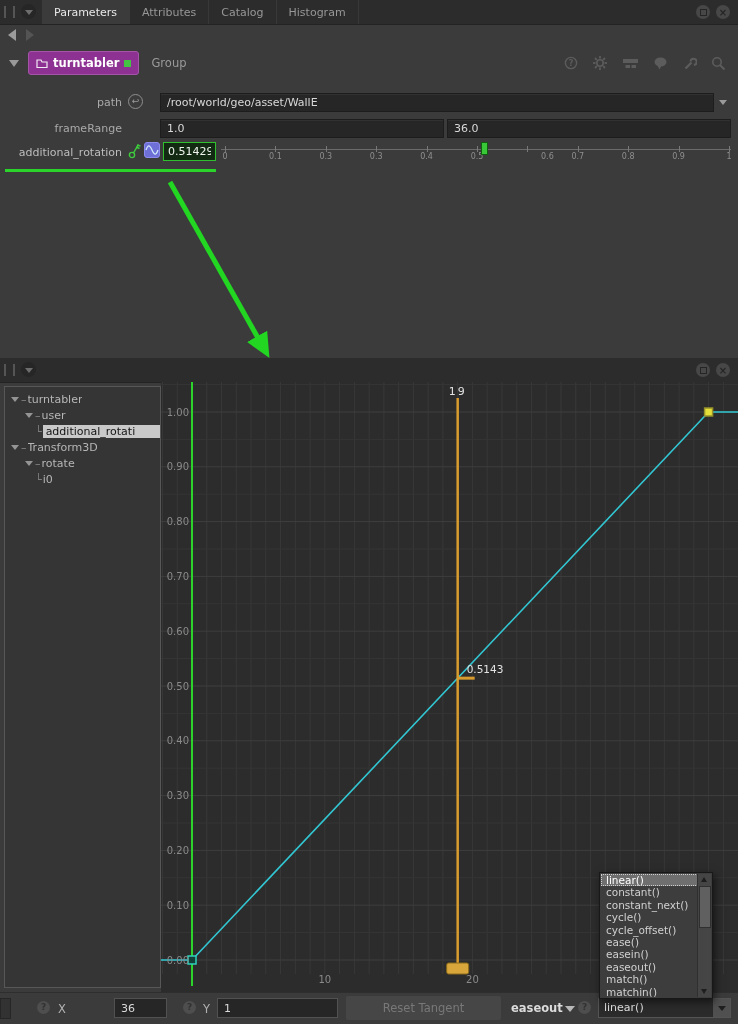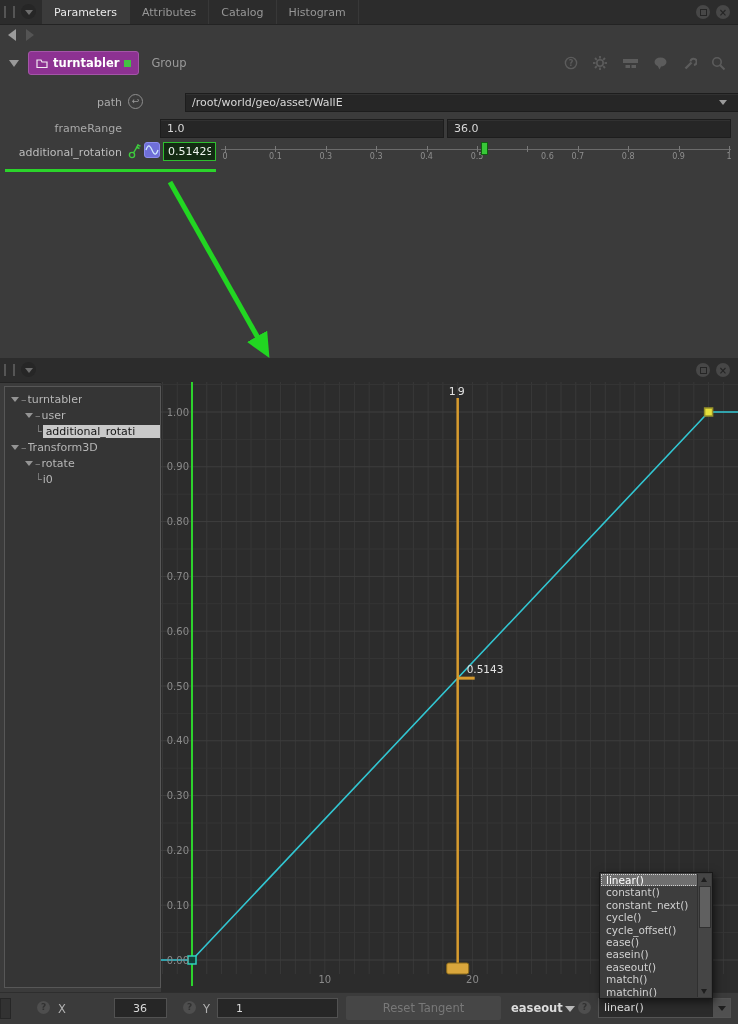--- a/index.html
+++ b/index.html
@@ -67,21 +67,21 @@
   .trow .lbl.sel{background:#c9c9c9;color:#141414;flex:1;padding:0 3px;}
   .plot{position:absolute;left:161px;top:24px;width:577px;height:610px;background:#2c2c2c;text-align:center;}
   .plot svg{position:absolute;left:0;top:0;}
   .plot text{font-family:"DejaVu Sans",sans-serif;}
   .footer{position:absolute;left:0;top:634px;width:738px;height:32px;background:#3b3b3b;border-top:1px solid #2e2e2e;box-sizing:border-box;}
   .notch{position:absolute;left:0;top:5px;width:9px;height:19px;background:#323232;border:1px solid #262626;}
   .qicon{position:absolute;width:13px;height:13px;border-radius:50%;background:#4e4e4e;color:#323232;
          font-size:9px;font-weight:bold;text-align:center;line-height:13px;}
   .flabel{position:absolute;color:#b2b2b2;font-size:11.5px;}
   .finput{position:absolute;background:#262626;border:1px solid #515151;color:#dadada;font-size:11px;
-          padding:0 18px;height:20px;box-sizing:border-box;font-family:"DejaVu Sans",sans-serif;outline:none;}
+          padding:0 6px;height:20px;box-sizing:border-box;font-family:"DejaVu Sans",sans-serif;outline:none;}
   .resetbtn{position:absolute;left:346px;top:3px;width:155px;height:24px;background:#464646;border:none;
             border-radius:2px;color:#787878;font-size:11.5px;font-family:"DejaVu Sans",sans-serif;}
   .custom{position:absolute;left:511px;top:8px;color:#dcdcdc;font-size:11.5px;font-weight:bold;}
   .custom-arrow{position:absolute;left:565px;top:13px;border-left:5px solid transparent;border-right:5px solid transparent;border-top:6px solid #b9b9b9;width:0;height:0;}
   .combo{position:absolute;left:598px;top:5px;width:133px;height:20px;background:#2b2b2b;border:1px solid #545454;box-sizing:border-box;}
   .combo .val{position:absolute;left:5px;top:2px;color:#e2e2e2;font-size:11px;}
   .combo .btn{position:absolute;right:0;top:0;width:17px;height:18px;background:#505050;border-left:1px solid #2a2a2a;
               display:flex;align-items:center;justify-content:center;}
   .combo .btn i{width:0;height:0;border-left:4px solid transparent;border-right:4px solid transparent;border-top:5px solid #1f1f1f;}
   .dropdown{position:absolute;left:599px;top:514px;width:114px;height:127px;background:#3d3d3d;
@@ -170,21 +170,21 @@
         </svg>
         <svg width="15" height="15" viewBox="0 0 15 15">
           <circle cx="6" cy="6" r="4.2" fill="none" stroke="#5c5c5c" stroke-width="1.6"></circle>
           <line x1="9.2" y1="9.2" x2="13.5" y2="13.5" stroke="#5c5c5c" stroke-width="2"></line>
         </svg>
       </span>
     </div>
 
     <div class="row-label" style="top:96px;">path</div>
     <span class="pathicon">↩</span>
-    <input class="pfield" style="left: 160px; top: 93px; width: 554px; margin-left: 25px;" value="/root/world/geo/asset/WallE">
+    <input class="pfield" style="left: 160px; top: 93px; width: 554px;" value="/root/world/geo/asset/WallE">
     <i class="dd-arrow path-arrow"></i>
 
     <div class="row-label" style="top:122px;">frameRange</div>
     <input class="pfield" style="left: 160px; top: 119px; width: 284px;" value="1.0">
     <input class="pfield" style="left: 447px; top: 119px; width: 284px;" value="36.0">
 
     <div class="row-label" style="top:146px;color:#bdbdbd;">additional_rotation</div>
     <span class="expricon">
       <svg width="14" height="18" viewBox="0 0 14 18">
         <circle cx="4" cy="14" r="2.6" fill="none" stroke="#3ecc3e" stroke-width="1.4"></circle>

